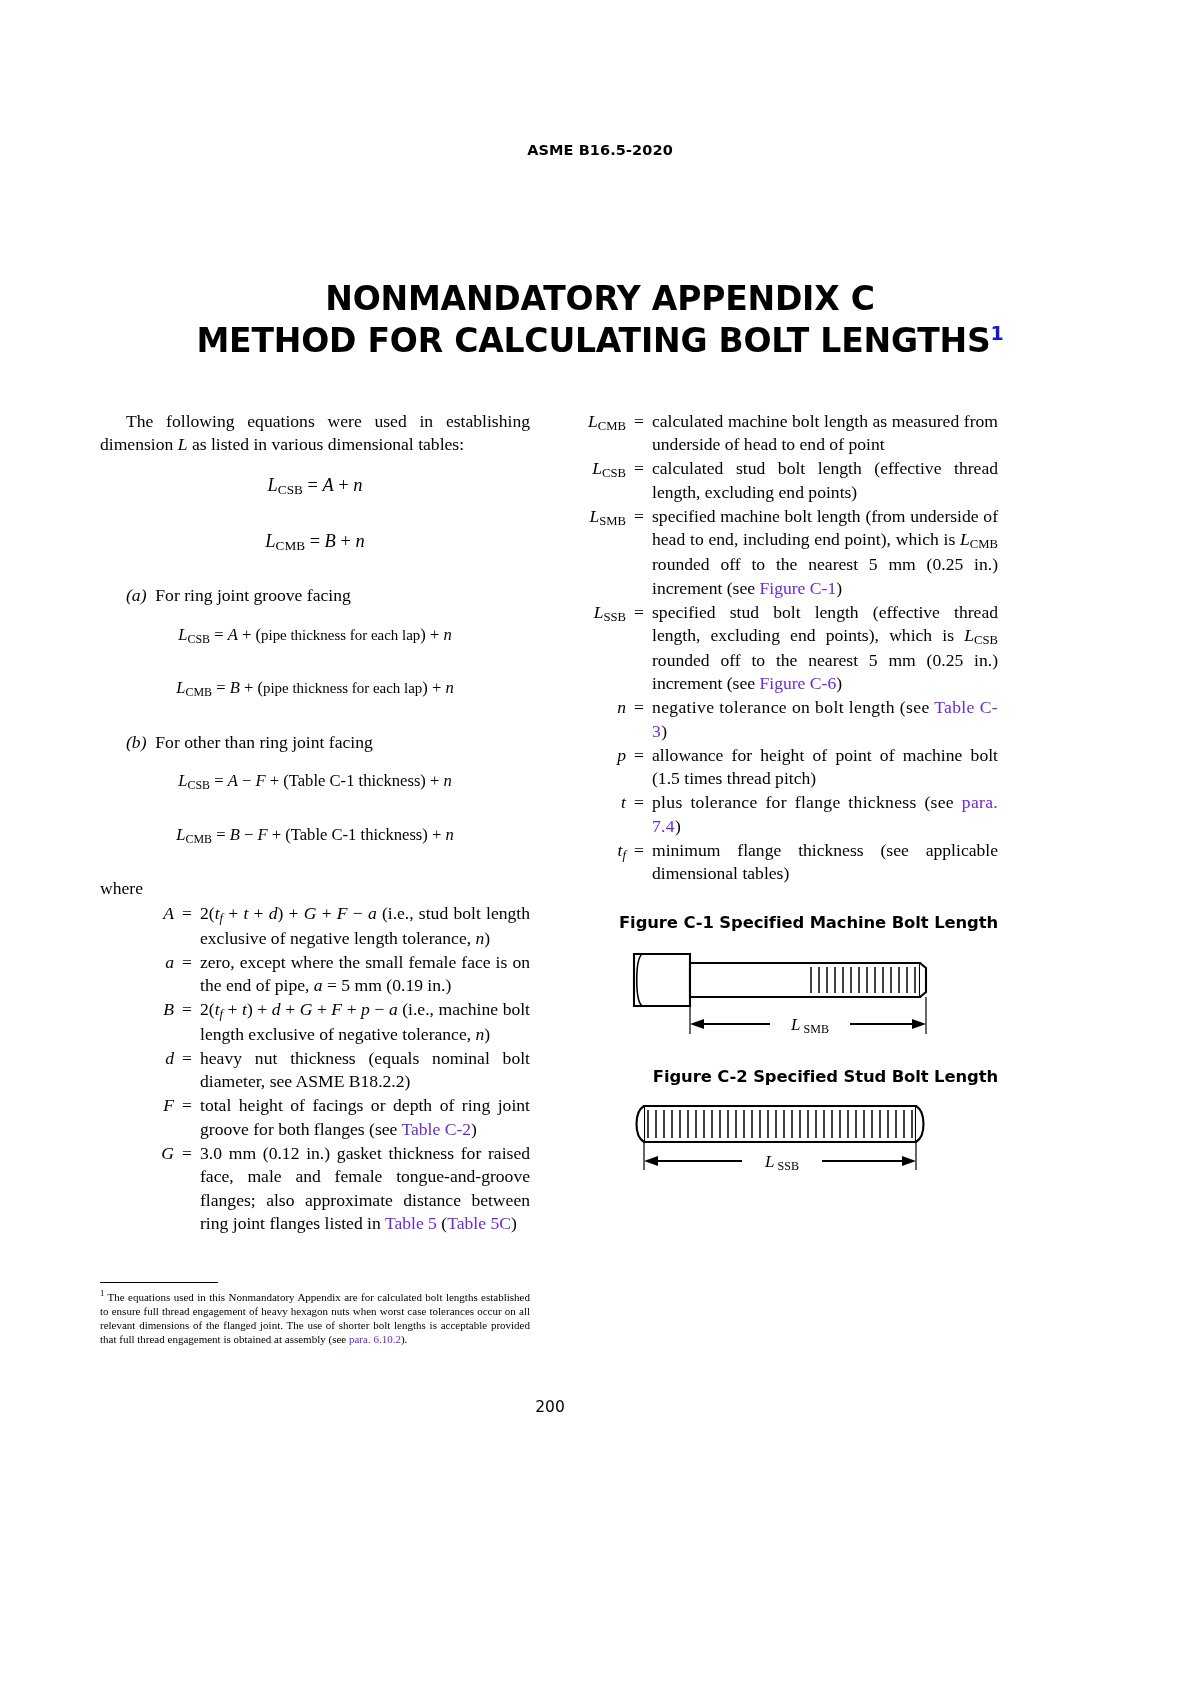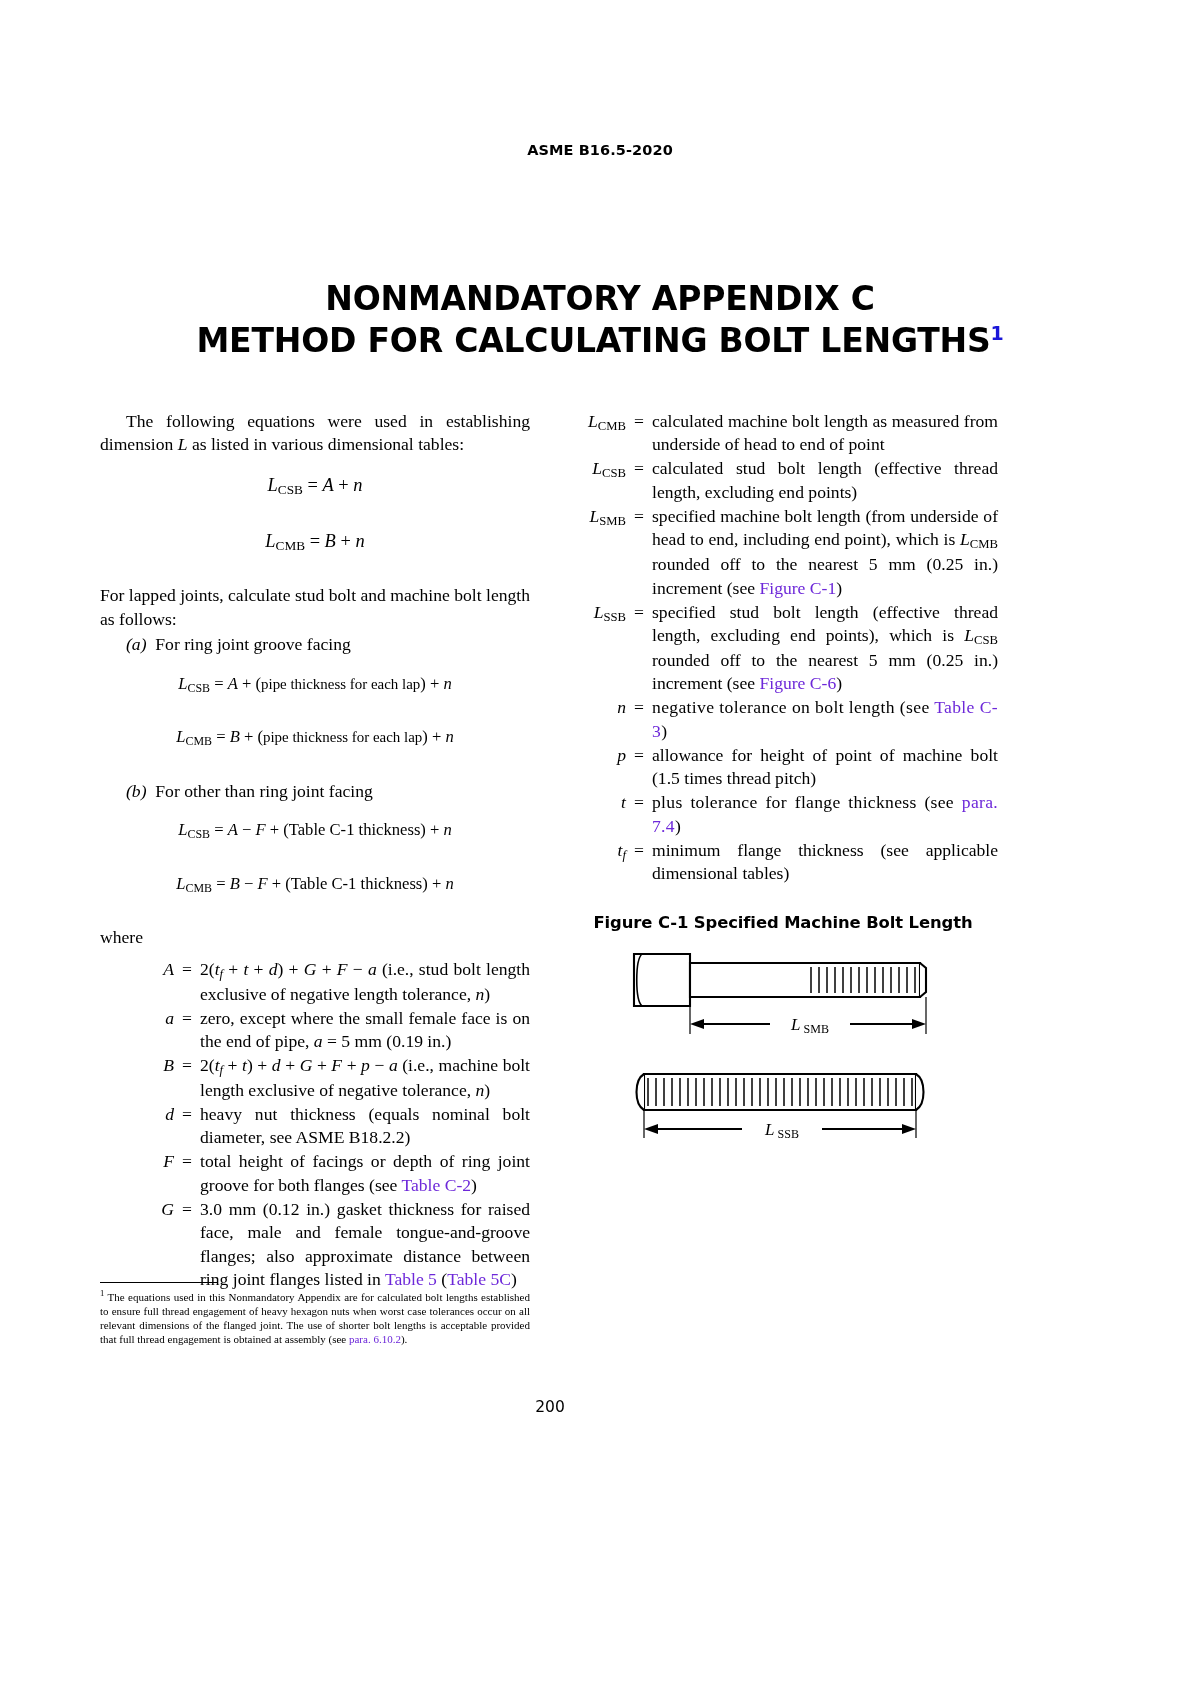--- a/index.html
+++ b/index.html
@@ -122,29 +122,29 @@
     width: 58px;
   }
   .deflist td.eqs {
     width: 14px;
     text-align: center;
     padding-right: 6px;
   }
   .deflist td.desc { text-align: justify; }
   .deflist.indentwhere td.sym { width: 74px; }
 
-  .whereword { margin-top: 14px; margin-bottom: 8px; }
+  .whereword { margin-top: 14px; margin-bottom: 1px; }
 
   
   .figwrap { margin-top: 26px; }
   .figcap {
     font-family: "DejaVu Sans", sans-serif;
     font-weight: bold;
     font-size: 16.4px;
-    text-align: center;
+    text-align: right;
     letter-spacing: -0.1px;
     margin-bottom: 10px;
   }
   .figcap2 { margin-top: 24px; }
   .figsvg { display: block; margin: 0 auto; }
 
   
   .footnote {
     position: absolute;
     left: 100px;
@@ -197,24 +197,20 @@
     </p>
 
     <div class="eq">
       <i>L</i><sub>CSB</sub> = <i>A</i> + <i>n</i>
     </div>
 
     <div class="eq">
       <i>L</i><sub>CMB</sub> = <i>B</i> + <i>n</i>
     </div>
 
-    <p>
-      For lapped joints, calculate stud bolt and machine bolt
-      length as follows:
-    </p>
 
     <p class="alpha">
       <span class="mark">(a)</span>&nbsp;
       <span>For ring joint groove facing</span>
     </p>
 
     <div class="eq eq-small">
       <i>L</i><sub>CSB</sub> = <i>A</i> + (<span style="font-size:0.9em">pipe thickness for each lap</span>) + <i>n</i>
     </div>
 
@@ -404,20 +400,21 @@
         <line x1="76" y1="80" x2="300" y2="80" stroke="#000000" stroke-width="1.8"></line>
         <path d="M70 80 L84 75 L84 85 Z" fill="#000000"></path>
         <path d="M306 80 L292 75 L292 85 Z" fill="#000000"></path>
 
         <rect x="150" y="70" width="80" height="20" fill="#ffffff"></rect>
         <text x="190" y="86" text-anchor="middle" font-family="Liberation Serif, serif" font-size="17" font-style="italic">L<tspan font-size="12" dy="3" font-style="normal"> SMB</tspan></text>
       </svg>
     </div>
 
     <div class="figwrap">
+      <div class="figcap figcap2">Figure C-2 Specified Stud Bolt Length</div>
 
       <svg class="figsvg" width="326" height="80" viewBox="0 0 326 80">
 
         <path d="M24 8 L296 8 L296 44 L24 44 Z" fill="#ffffff" stroke="#000000" stroke-width="2.1"></path>
 
         <path d="M24 8 C14 14, 14 38, 24 44" fill="#ffffff" stroke="#000000" stroke-width="2.1"></path>
 
         <path d="M296 8 C306 14, 306 38, 296 44" fill="#ffffff" stroke="#000000" stroke-width="2.1"></path>
 
         <g stroke="#000000" stroke-width="1.5">

